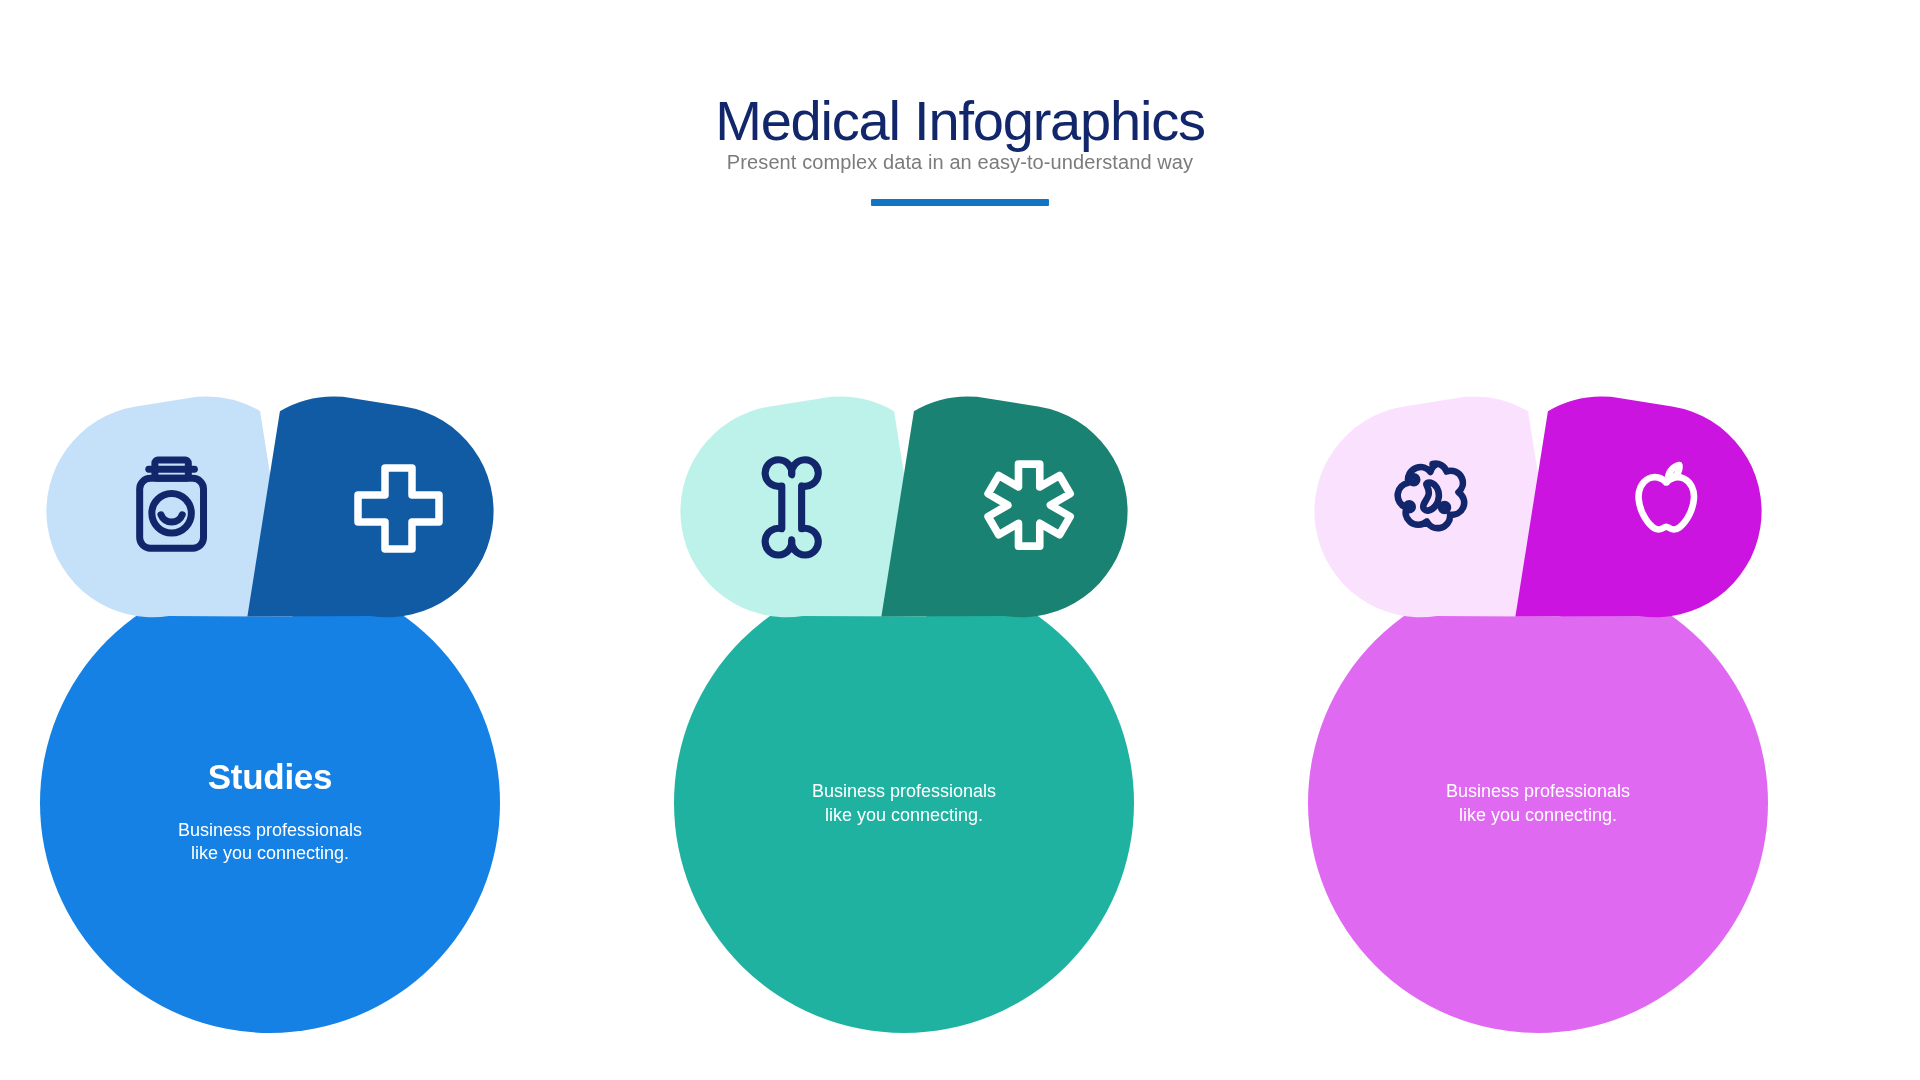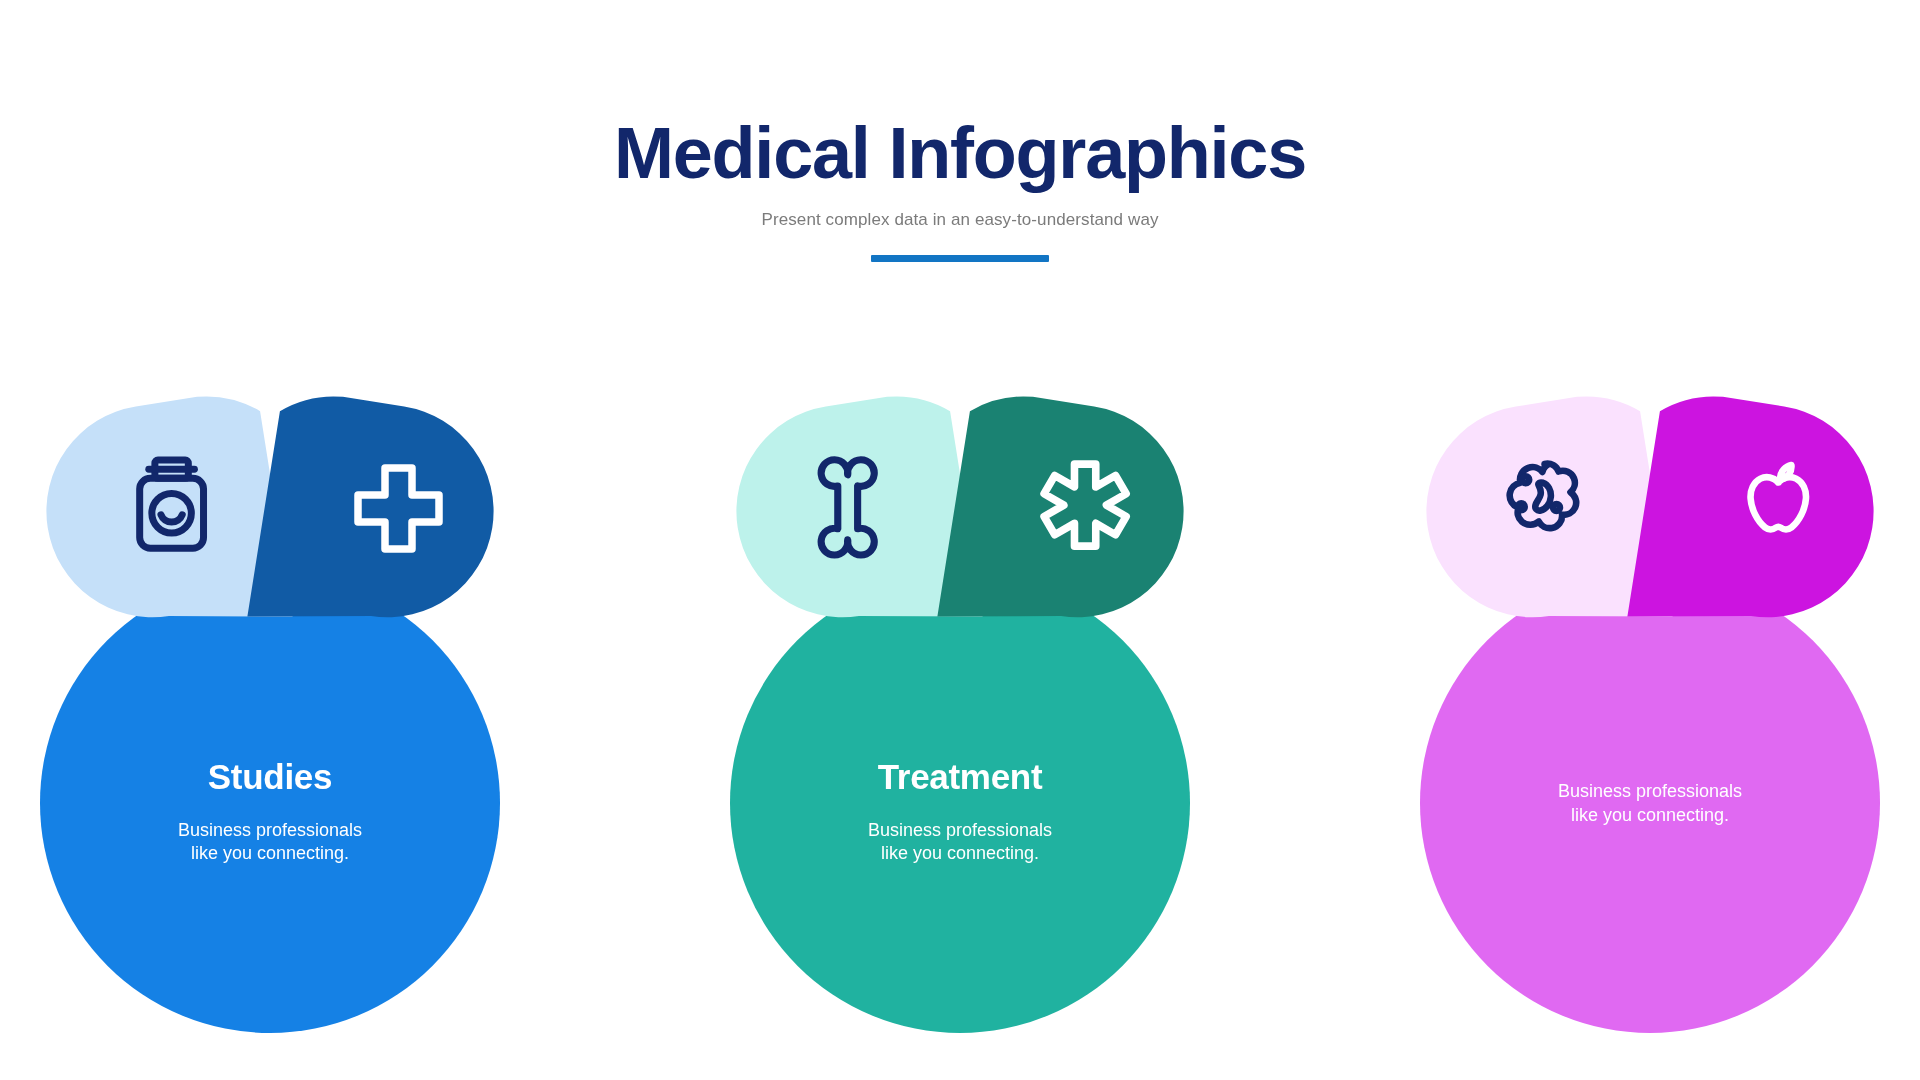--- a/index.html
+++ b/index.html
@@ -7,48 +7,47 @@
     width:1920px; height:1080px;
     background:#ffffff;
     font-family:"Liberation Sans", sans-serif;
     overflow:hidden;
   }
   .page { position:relative; width:1920px; height:1080px; background:#fff; }
 
   
   .header { position:absolute; top:0; left:0; width:1920px; text-align:center; }
   .title {
-    margin-top:116px;
-    font-size:72px;
-    font-weight:bold;
+    margin-top:92px;
+    font-size:56px;
+    font-weight:normal;
     letter-spacing:-1.2px;
     color:#12276B;
     line-height:1.05;
   }
   .subtitle {
-    margin-top:18px;
-    font-size:17px;
+    font-size:20px;
     color:#7B7B7B;
     letter-spacing:0.1px;
     font-weight:400;
   }
   .divider {
     margin:25px auto 0 auto;
     width:178px; height:7px;
     background:#1275C4;
     border-radius:1px;
   }
 
   
   .groups {
     position:absolute;
     top:358px; left:0;
     width:1920px; height:700px;
     display:flex;
-    justify-content:space-between;
+    justify-content:flex-start;
     gap:94px;
   }
   .group { position:relative; width:540px; height:700px; }
 
   .circle {
     position:absolute;
     left:50%; top:215px;
     transform:translateX(-50%);
     width:460px; height:460px;
     border-radius:50%;
@@ -139,21 +138,20 @@
             <path d="M 22 4 H 40 V 22 H 58 V 40 H 40 V 58 H 22 V 40 H 4 V 22 H 22 Z"></path>
           </g>
         </svg>
       </div>
     </div>
 
     <div class="group">
       <div class="circle" style="background: rgb(32, 178, 160);"></div>
 
       <div class="card-text">
-        <div class="card-title">Treatment</div>
         <div class="card-desc">Business professionals
 like you connecting.</div>
       </div>
 
       <div class="petal-layer">
         <svg width="540" height="330" viewBox="0 0 540 330">
           <g transform="rotate(-9 160 150)">
             <path d="M 46 152
                      A 106 106 0 0 1 152 46
                      L 214 46

